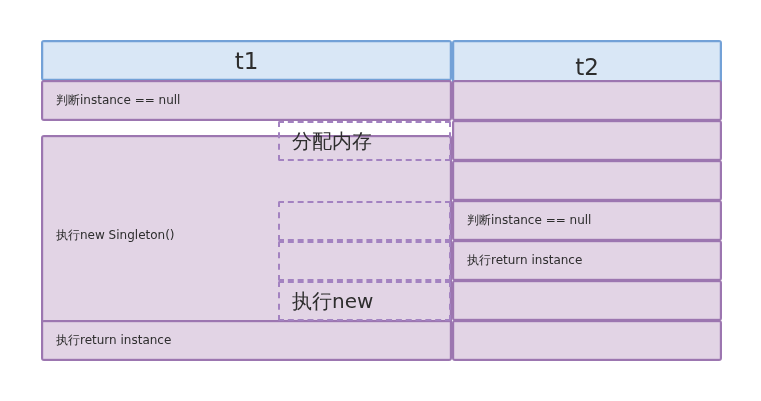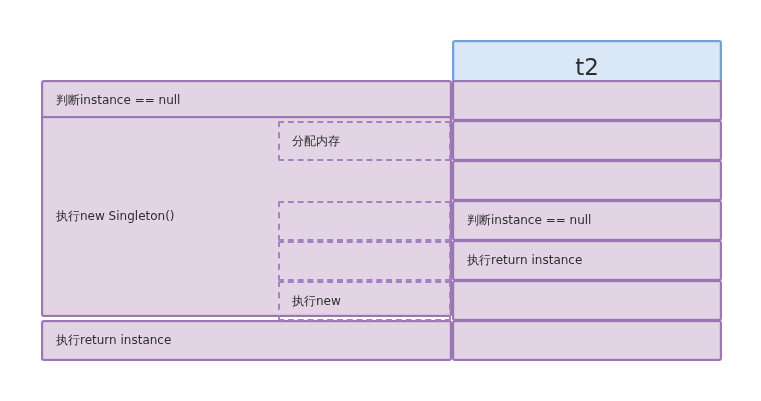--- a/index.html
+++ b/index.html
@@ -37,30 +37,30 @@
     padding-left: 13px;
     box-shadow: inset 0 0 0 1px rgba(156,118,176,0.18);
   }
   .sub-cell {
     position: absolute;
     box-sizing: border-box;
     display: flex;
     align-items: center;
     border: 2px dashed #a382c1;
     border-radius: 2px;
-    font-size: 12px;
+    font-size: 20px;
     padding-left: 12px;
     background: transparent;
   }
   
   .h-t1 { left: 41px;  top: 40px; width: 411px; height: 41px; }
   .h-t2 { left: 452px; top: 40px; width: 270px; height: 53px; }
   
   .t1-r1  { left: 41px; top: 80px;  width: 411px; height: 41px; }
-  .t1-big { left: 41px; top: 116px; width: 411px; height: 201px; align-items: center; }
+  .t1-big { left: 41px; top: 135px; width: 411px; height: 201px; align-items: center; }
   .t1-r3  { left: 41px; top: 320px; width: 411px; height: 41px; }
   
   .t2 { left: 452px; width: 270px; height: 41px; }
   .t2-0 { top: 80px;  }
   .t2-1 { top: 120px; }
   .t2-2 { top: 160px; }
   .t2-3 { top: 200px; }
   .t2-4 { top: 240px; }
   .t2-5 { top: 280px; }
   .t2-6 { top: 320px; }
@@ -70,20 +70,21 @@
   .sub-1 { top: 161px; }
   .sub-2 { top: 201px; }
   .sub-3 { top: 241px; }
   .sub-4 { top: 281px; }
 </style>
 </head>
 <body>
 
 <div class="canvas">
 
+  <div class="cell hdr h-t1">t1</div>
   <div class="cell hdr h-t2">t2</div>
 
   <div class="cell body-cell t1-r1">判断instance == null</div>
 
   <div class="cell body-cell t1-big">
     <span>执行new Singleton()</span>
   </div>
 
   <div class="cell body-cell t1-r3">执行return instance</div>
 

